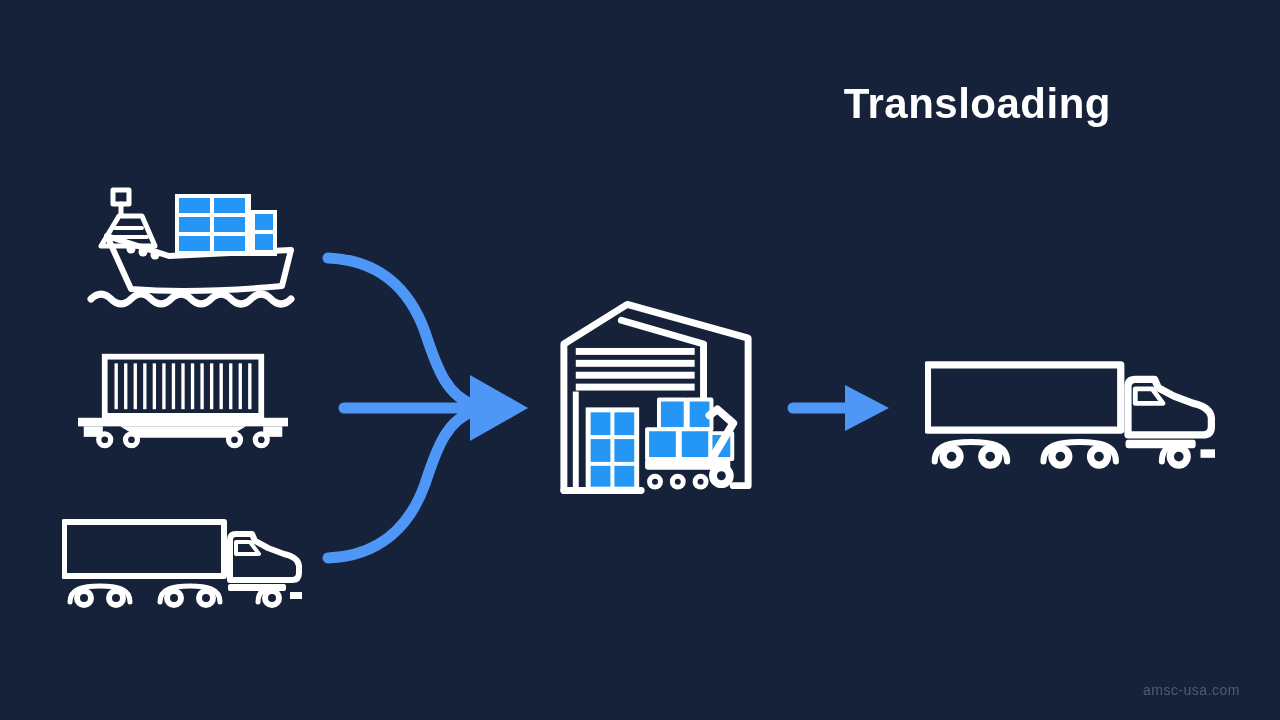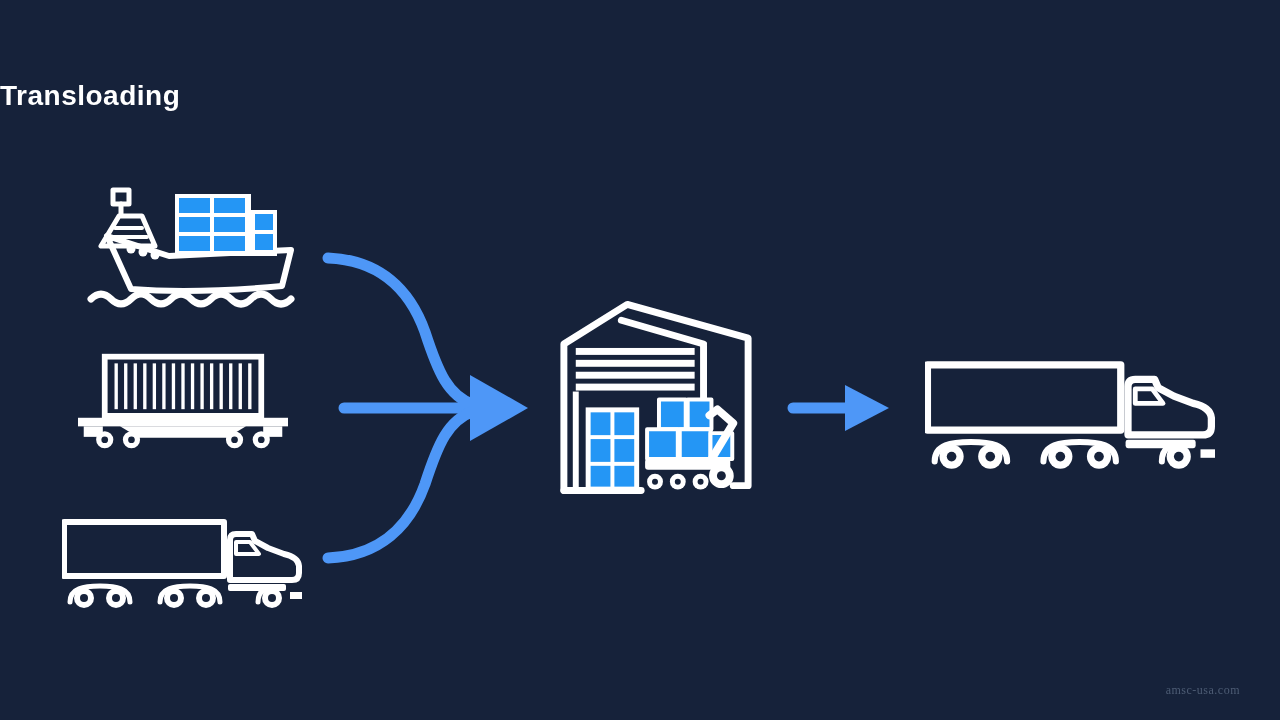--- a/index.html
+++ b/index.html
@@ -6,23 +6,23 @@
   body{font-family:"Liberation Sans", sans-serif;}
   .stage{
     position:relative;
     width:1280px;height:720px;
     background:var(--background);
     overflow:hidden;
   }
   .title{
     position:absolute;
     left:0;top:80px;width:1111px;
-    text-align:left;
+    text-align:right;
     color:var(--icon_white);
-    font-size:28px;
+    font-size:42px;
     font-weight:700;
     letter-spacing:0.5px;
     margin:0;
   }
   .node{position:absolute;}
   svg{display:block;width:100%;height:100%;}
   .white-icon{color:var(--icon_white);}
   .arrow-icon{color:var(--arrow_blue);}
   .blue{fill:var(--container_blue);}
   .hub-hole{fill:var(--background);}
@@ -30,23 +30,22 @@
   .pos-railcar{left:78px;top:352px;width:210px;height:101px;}
   .pos-truck-left{left:62px;top:514px;width:240px;height:100px;}
   .pos-merge{left:322px;top:248px;width:213px;height:320px;}
   .pos-warehouse{left:552px;top:293px;width:208px;height:206px;}
   .pos-arrow-right{left:787px;top:380px;width:106px;height:56px;}
   .pos-truck-right{left:925px;top:355px;width:290px;height:121px;}
   .watermark{
     position:absolute;
     right:40px;bottom:22px;
     color:var(--watermark_text);
-    font-size:12px;
+    font-size:14px;
     letter-spacing:0.5px;
-    font-family:Liberation Serif, serif;
   }
 </style>
 </head>
 <body>
 
 <div class="stage">
 
   <h1 class="title">Transloading</h1>
 
   <div class="node pos-ship">

